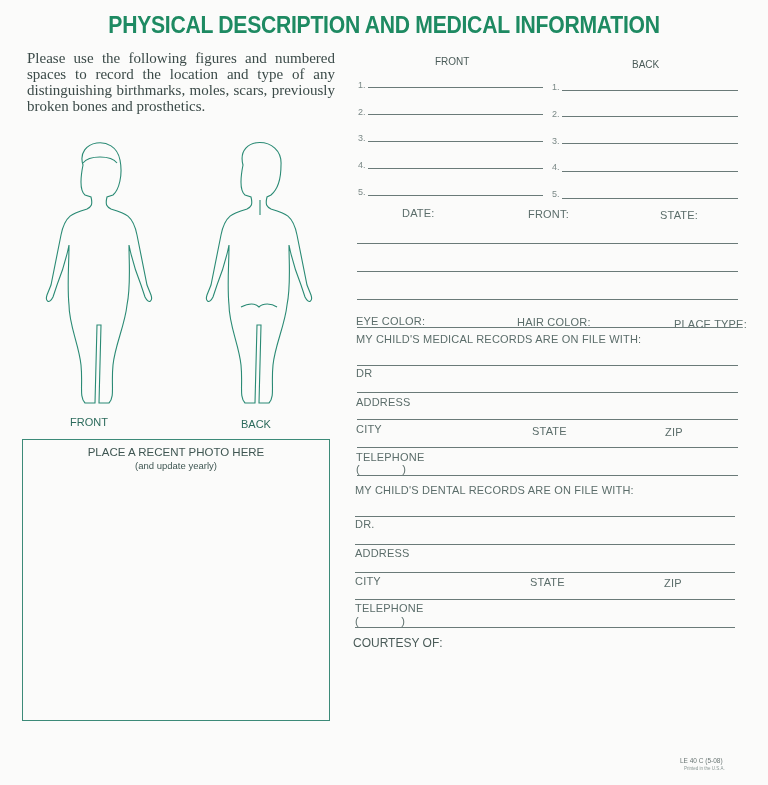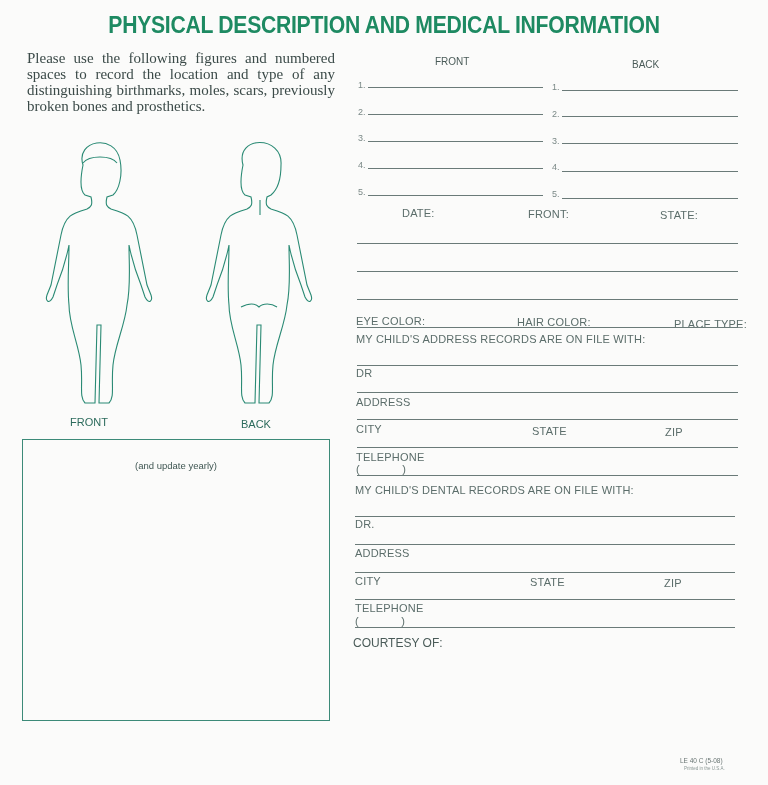--- a/index.html
+++ b/index.html
@@ -35,20 +35,21 @@
 </svg>
 <svg style="position:absolute;left:205px;top:135px" width="110" height="275" viewBox="0 0 110 275" fill="none" stroke="#2a8a74" stroke-width="1.1">
   <path d="M38 30 C30 0 78 0 76 30 C76 45 72 55 66 60 L62 62 C60 70 62 72 66 74 C80 78 88 80 92 100 C96 120 100 140 102 150 L106 160 C108 166 104 170 100 162 L96 150 C90 135 86 120 84 110 C84 130 86 150 82 170 C80 190 70 210 68 230 C66 250 70 262 64 268 L54 268 L56 190 L52 190 L50 268 L40 268 C34 262 38 250 36 230 C34 210 24 190 24 170 C22 150 24 130 24 110 C22 120 18 135 12 150 L8 162 C4 170 0 166 2 160 L6 150 C8 140 12 120 16 100 C20 80 28 78 42 74 C46 72 48 70 46 62 L40 60 C34 55 36 40 38 30 Z"></path>
   <path d="M36 172 C44 168 50 168 54 172 C58 168 66 168 72 172"></path>
   <path d="M55 65 L55 80"></path>
 </svg>
 <div class="fig-label" style="left:70px;top:416px">FRONT</div>
 <div class="fig-label" style="left:241px;top:418px">BACK</div>
 
 <div class="photo-box">
+  <div class="photo-title">PLACE A RECENT PHOTO HERE</div>
   <div class="photo-sub">(and update yearly)</div>
 </div>
 
 <div class="hdr" style="left:435px;top:56px">FRONT</div>
 <div class="hdr" style="left:632px;top:59px">BACK</div>
 
 <div class="num" style="left:358px;top:80px">1.</div>
 <div class="line" style="left:368px;top:87px;width:175px"></div>
 <div class="num" style="left:552px;top:82px">1.</div>
 <div class="line" style="left:562px;top:90px;width:176px"></div>
@@ -78,21 +79,21 @@
 <div class="lbl" style="left:660px;top:209px">STATE:</div>
 <div class="line" style="left:357px;top:243px;width:381px"></div>
 <div class="line" style="left:357px;top:271px;width:381px"></div>
 <div class="line" style="left:357px;top:299px;width:381px"></div>
 
 <div class="lbl" style="left:356px;top:315px">EYE COLOR:</div>
 <div class="lbl" style="left:517px;top:316px">HAIR COLOR:</div>
 <div class="lbl" style="left:674px;top:318px">PLACE TYPE:</div>
 <div class="line" style="left:357px;top:327px;width:381px"></div>
 
-<div class="lbl" style="left:356px;top:333px">MY CHILD'S ADDRESS RECORDS ARE ON FILE WITH:</div>
+<div class="lbl" style="left:356px;top:333px">MY CHILD'S MEDICAL RECORDS ARE ON FILE WITH:</div>
 <div class="line" style="left:357px;top:365px;width:381px"></div>
 <div class="lbl" style="left:356px;top:367px">DR</div>
 <div class="line" style="left:357px;top:392px;width:381px"></div>
 <div class="lbl" style="left:356px;top:396px">ADDRESS</div>
 <div class="line" style="left:357px;top:419px;width:381px"></div>
 <div class="lbl" style="left:356px;top:423px">CITY</div>
 <div class="lbl" style="left:532px;top:425px">STATE</div>
 <div class="lbl" style="left:665px;top:426px">ZIP</div>
 <div class="line" style="left:357px;top:447px;width:381px"></div>
 <div class="lbl" style="left:356px;top:451px">TELEPHONE</div>

